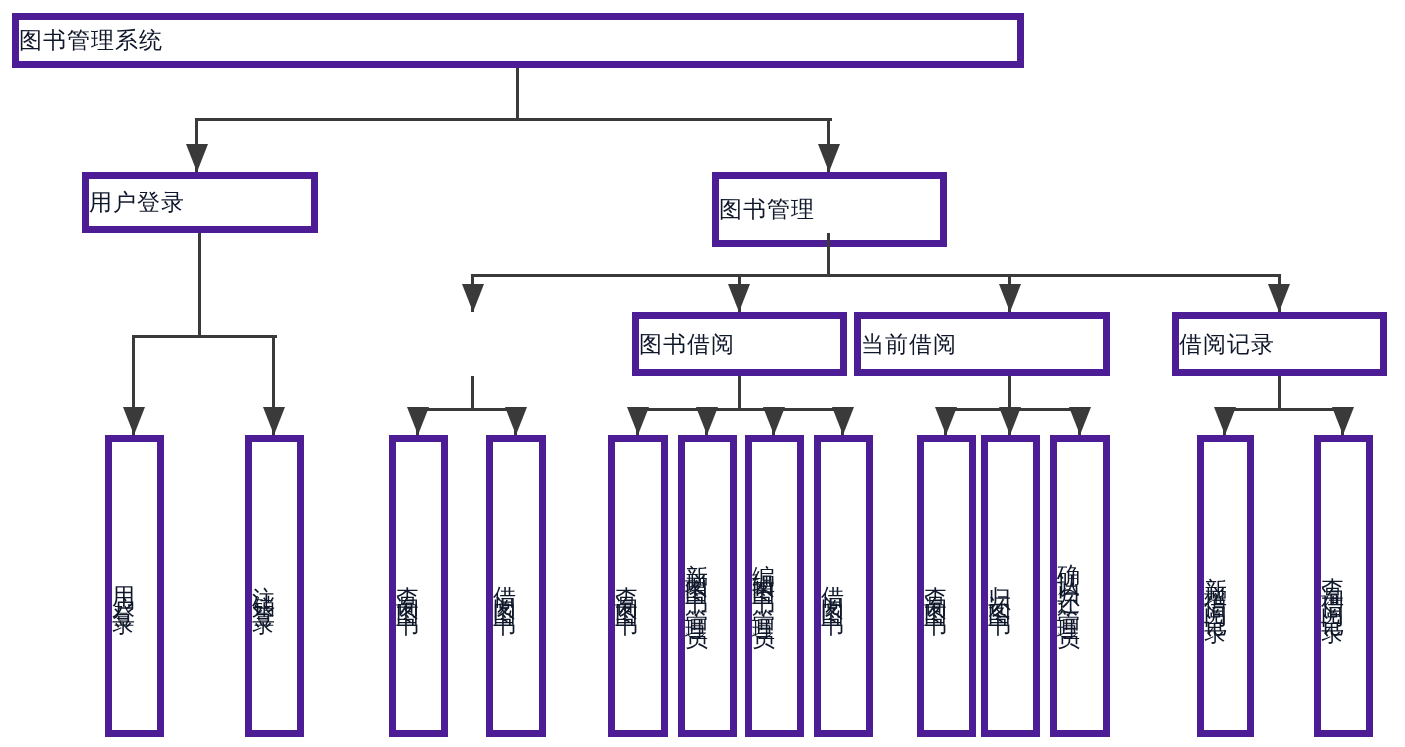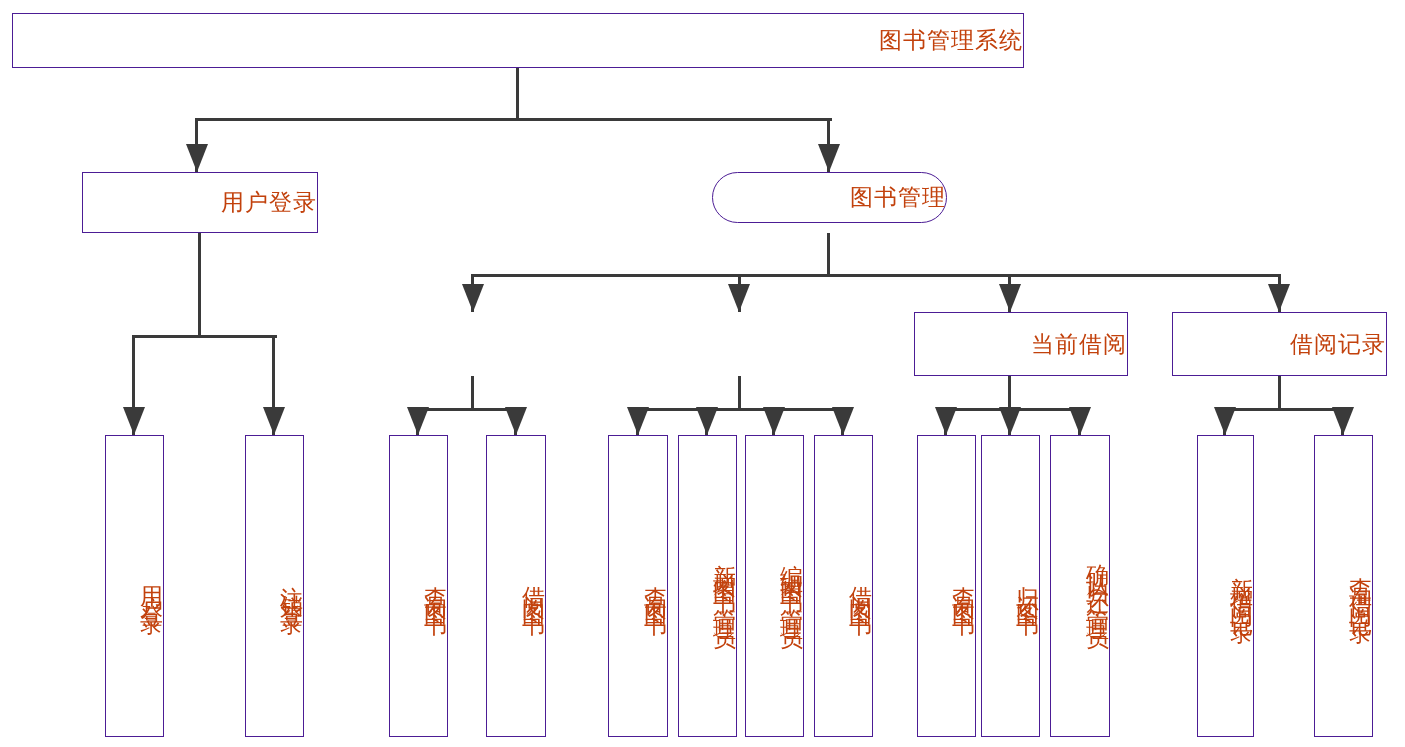--- a/index.html
+++ b/index.html
@@ -7,26 +7,26 @@
     position: relative;
     width: 1405px;
     height: 747px;
     background: #ffffff;
     font-family: "Liberation Sans", sans-serif;
     overflow: hidden;
   }
   .box {
     position: absolute;
     box-sizing: border-box;
-    border: 1px solid #4c1d95;
+    border: 7px solid #4c1d95;
     background: #ffffff;
     display: flex;
     align-items: center;
-    justify-content: flex-end;
-    color: #c2410c;
+    justify-content: flex-start;
+    color: #0f172a;
   }
   .box.h { font-size: 23px; letter-spacing: 1px; }
   .box.v span {
     writing-mode: vertical-rl;
     font-size: 23px;
     letter-spacing: 9px;
     line-height: 1;
     white-space: nowrap;
   }
   .vline, .hline { position: absolute; background: #3a3a3a; }
@@ -58,21 +58,21 @@
   <div class="vline" style="left:516px; top:68px; width:3px; height:52px;"></div>
   <div class="hline" style="left:196px; top:118px; width:636px; height:3px;"></div>
   <div class="vline" style="left:195px; top:118px; width:3px; height:54px;"></div>
   <div class="arrowhead" style="left:186px; top:144px;"></div>
   <div class="vline" style="left:827px; top:118px; width:3px; height:54px;"></div>
   <div class="arrowhead" style="left:818px; top:144px;"></div>
 
   <div class="box h" style="left:82px; top:172px; width:236px; height:61px;">
     <span>用户登录</span>
   </div>
-  <div class="box h" style="left:712px; top:172px; width:235px; height:51px;border-radius:28px;">
+  <div class="box h" style="left:712px; top:172px; width:235px; height:75px;">
     <span>图书管理</span>
   </div>
 
   <div class="vline" style="left:198px; top:233px; width:3px; height:105px;"></div>
   <div class="hline" style="left:133px; top:335px; width:144px; height:3px;"></div>
   <div class="vline" style="left:132px; top:335px; width:3px; height:100px;"></div>
   <div class="arrowhead" style="left:123px; top:407px;"></div>
   <div class="vline" style="left:272px; top:335px; width:3px; height:100px;"></div>
   <div class="arrowhead" style="left:263px; top:407px;"></div>
 
@@ -80,21 +80,24 @@
   <div class="hline" style="left:471px; top:274px; width:810px; height:3px;"></div>
   <div class="vline" style="left:471px; top:274px; width:3px; height:38px;"></div>
   <div class="arrowhead" style="left:462px; top:284px;"></div>
   <div class="vline" style="left:738px; top:274px; width:3px; height:38px;"></div>
   <div class="arrowhead" style="left:728px; top:284px;"></div>
   <div class="vline" style="left:1008px; top:274px; width:3px; height:38px;"></div>
   <div class="arrowhead" style="left:999px; top:284px;"></div>
   <div class="vline" style="left:1278px; top:274px; width:3px; height:38px;"></div>
   <div class="arrowhead" style="left:1268px; top:284px;"></div>
 
-  <div class="box h" style="left:914px; top:312px; width:214px; height:64px;">
+  <div class="box h" style="left:632px; top:312px; width:215px; height:64px;">
+    <span>图书借阅</span>
+  </div>
+  <div class="box h" style="left:854px; top:312px; width:256px; height:64px;">
     <span>当前借阅</span>
   </div>
   <div class="box h" style="left:1172px; top:312px; width:215px; height:64px;">
     <span>借阅记录</span>
   </div>
 
   <div class="vline" style="left:471px; top:376px; width:3px; height:34px;"></div>
   <div class="hline" style="left:417px; top:408px; width:101px; height:3px;"></div>
   <div class="vline" style="left:416px; top:408px; width:3px; height:27px;"></div>
   <div class="arrowhead" style="left:407px; top:407px;"></div>

